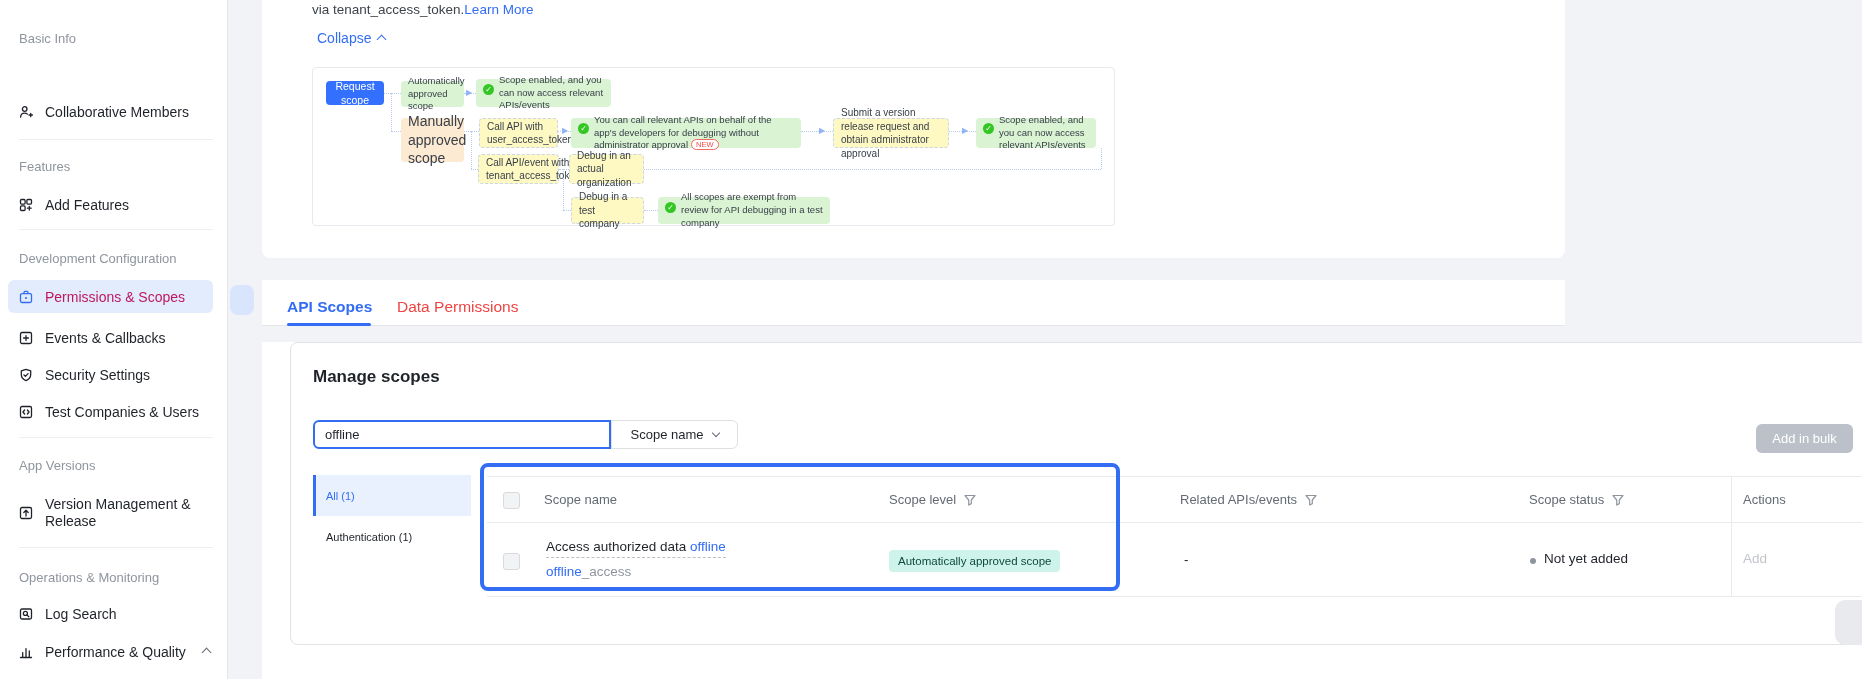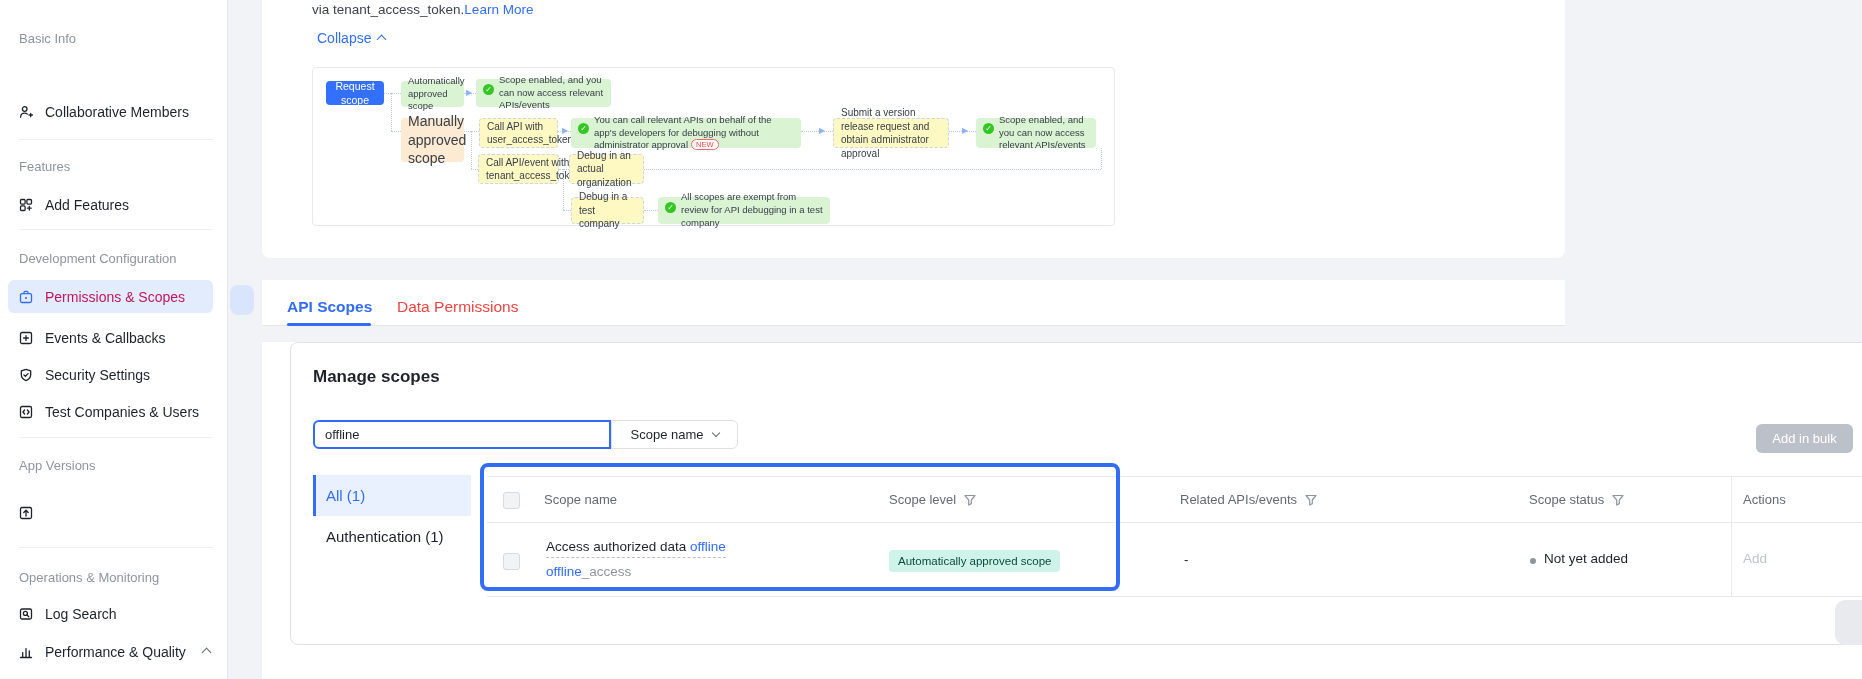--- a/index.html
+++ b/index.html
@@ -50,21 +50,21 @@
   
   #lowcard{left:262px;top:342px;width:1600px;height:337px;background:#fff;}
   #panel{left:290px;top:342px;width:1582px;height:303px;background:#fff;border:1px solid #e0e2e6;border-radius:8px;}
   #panel-title{left:22px;top:24px;font-size:17px;font-weight:700;color:#1f2329;}
   #search-input{left:22px;top:77px;width:298px;height:29px;border:2px solid #336df4;border-radius:6px 0 0 6px;
                 padding:0 10px;font-size:13px;color:#1f2329;outline:none;font-family:inherit;background:#fff;}
   #search-select{left:320px;top:77px;width:127px;height:29px;border:1px solid #dee0e3;border-radius:0 6px 6px 0;
                  display:flex;align-items:center;justify-content:center;gap:9px;font-size:13px;color:#1f2329;cursor:pointer;background:#fff;}
   #add-bulk{left:1465px;top:81px;width:97px;height:29px;background:#bcc1c9;color:#fff;font-size:13px;
             border:none;border-radius:6px;cursor:not-allowed;font-family:inherit;}
-  .flt{left:22px;width:158px;height:41px;display:flex;align-items:center;padding-left:13px;font-size:15px;cursor:pointer;}
+  .flt{left:22px;width:158px;height:41px;display:flex;align-items:center;padding-left:13px;font-size:11px;cursor:pointer;}
   #flt-all{top:132px;background:#e9f1fe;color:#336df4;}
   #flt-all .bar{position:absolute;left:0;top:0;width:3px;height:41px;background:#336df4;}
   #flt-auth{top:173px;color:#1f2329;}
   
   #table{left:196px;top:133px;width:1386px;height:252px;border-top:1px solid #e8eaed;}
   .th{position:absolute;top:0;height:45px;display:flex;align-items:center;gap:7px;font-size:13px;color:#646a73;}
   #hdr-border{position:absolute;left:0;top:45px;width:1386px;height:1px;background:#e8eaed;}
   #row-border{position:absolute;left:0;top:119px;width:1386px;height:1px;background:#e8eaed;}
   #col-div{position:absolute;left:1244px;top:0;width:1px;height:119px;background:#e8eaed;}
   .cb{position:absolute;width:15px;height:15px;border:1.5px solid #d8dadd;background:#f2f3f5;border-radius:3px;cursor:pointer;}
@@ -145,20 +145,21 @@
     </div>
 
     <div class="abs sb-div" style="top:437px"></div>
     <div class="abs sb-label" style="top:458px">App Versions</div>
 
     <div class="abs sb-item wrap" style="top:487px">
       <svg class="icon16" viewBox="0 0 16 16" fill="none" stroke="#1f2329" stroke-width="1.3" stroke-linecap="round" stroke-linejoin="round">
           <rect x="2.5" y="2.5" width="11" height="11" rx="1.5"></rect>
           <path d="M8 11V5.4M5.8 7.5L8 5.2l2.2 2.3"></path>
         </svg>
+      <span class="lbl">Version Management &amp; Release</span>
     </div>
 
     <div class="abs sb-div" style="top:547px"></div>
     <div class="abs sb-label" style="top:570px">Operations &amp; Monitoring</div>
 
     <div class="abs sb-item" style="top:598px">
       <svg class="icon16" viewBox="0 0 16 16" fill="none" stroke="#1f2329" stroke-width="1.3" stroke-linecap="round">
           <rect x="2.5" y="3" width="11" height="10" rx="1.5"></rect>
           <circle cx="7.4" cy="7.4" r="2"></circle>
           <path d="M8.9 8.9l1.9 1.9"></path>

